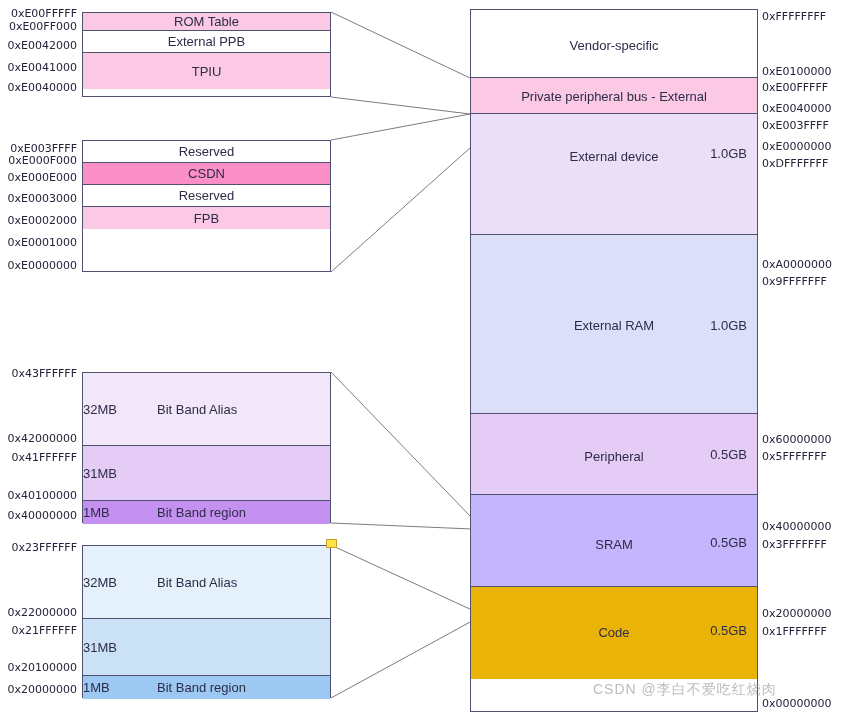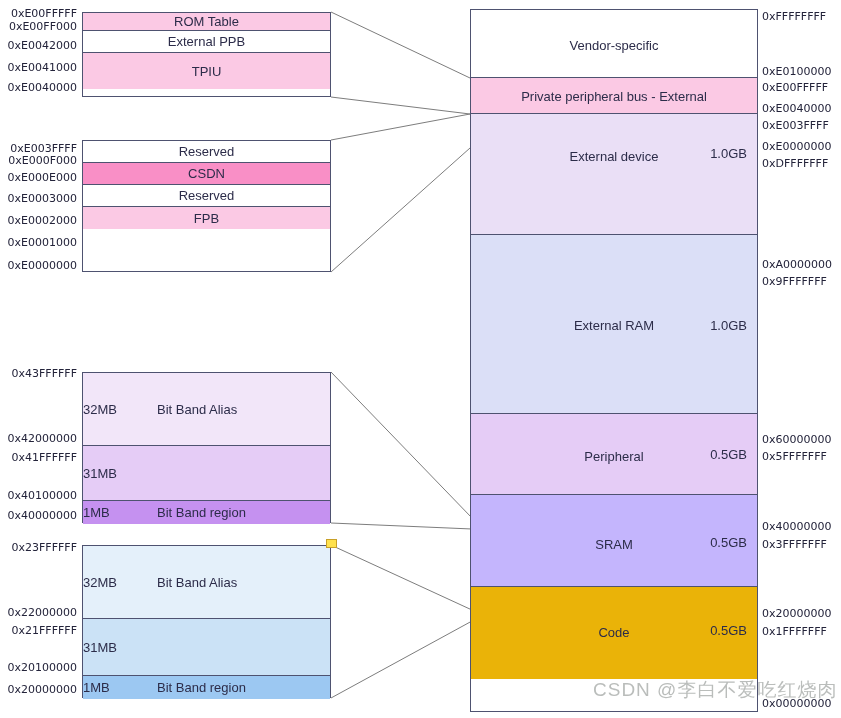--- a/index.html
+++ b/index.html
@@ -51,21 +51,21 @@
   .c-extdev { background:#EADFF6; }
   .c-extram { background:#DBDFF7; }
   .c-sram   { background:#c4b5fd; }
   .c-code   { background:#eab308; }
   .handle {
     position:absolute; left:326px; top:539px; width:11px; height:9px;
     background:#FFE14D; border:1px solid #C8A028; box-sizing:border-box;
   }
   .watermark {
     position:absolute; left:593px; top:690px; transform:translateY(-50%);
-    font-size:19px; letter-spacing:1px; color:rgba(140,145,142,0.6);
+    font-size:14px; letter-spacing:1px; color:rgba(140,145,142,0.6);
     white-space:nowrap;
   }
 </style>
 </head>
 <body>
 
 <div class="canvas">
 
   <svg class="lines" viewBox="0 0 841 718">
     <line x1="331" y1="12" x2="470" y2="78" stroke="#7D7D7D" stroke-width="1"></line>

